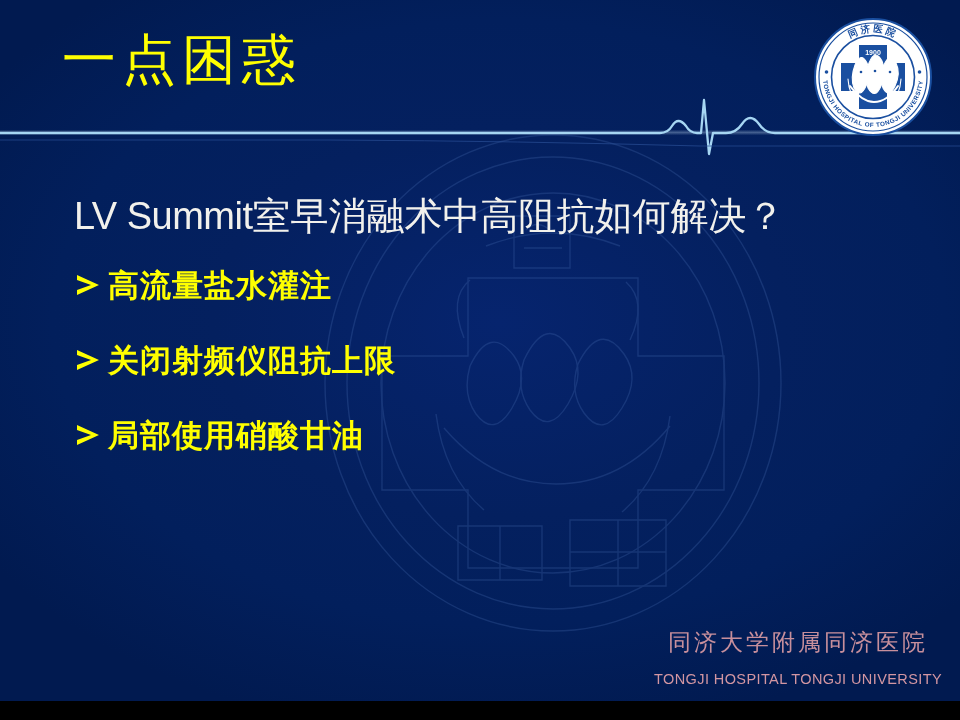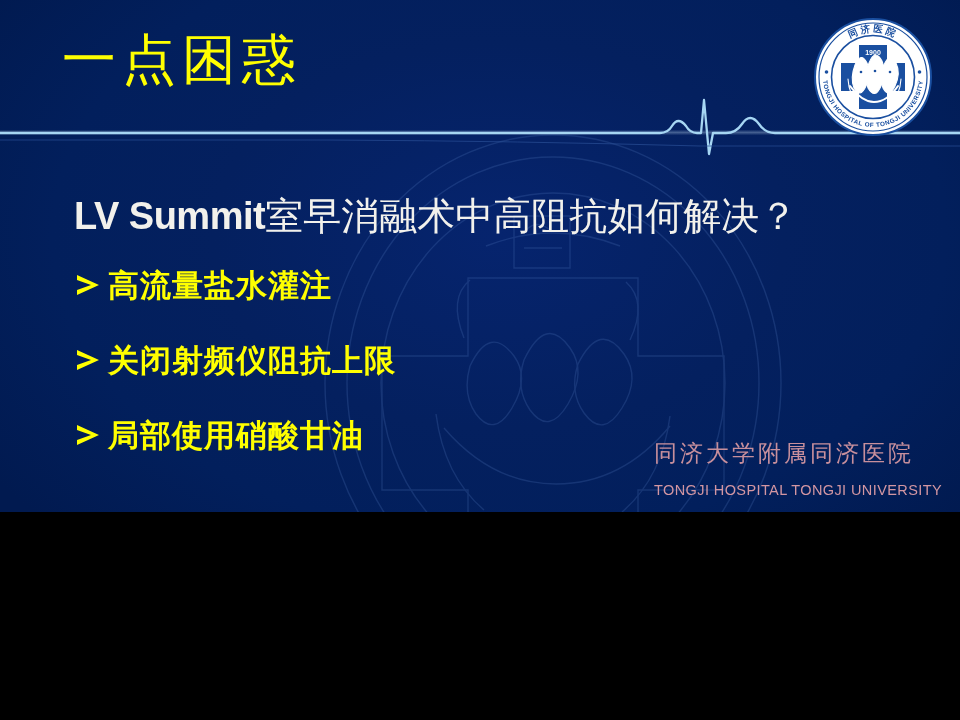--- a/index.html
+++ b/index.html
@@ -3,21 +3,21 @@
 <meta charset="utf-8">
 <style>
   html, body {
     margin: 0;
     padding: 0;
     background: #000;
   }
   #slide {
     position: relative;
     width: 960px;
-    height: 512px;
+    height: 701px;
     overflow: hidden;
     background:
       radial-gradient(ellipse 620px 420px at 52% 46%, #06246e 0%, #04205f 46%, #021f5c 72%, #011a50 100%);
     font-family: "Liberation Sans", sans-serif;
     -webkit-font-smoothing: antialiased;
   }
 
   
   #watermark {
     position: absolute;
@@ -68,21 +68,21 @@
     width: 836px;
   }
   .headline {
     color: #f2f1ec;
     font-size: 38px;
     line-height: 1.62;
     letter-spacing: 0px;
     font-weight: 400;
   }
   .headline .en {
-    font-weight: bold;
+    font-weight: normal;
     letter-spacing: -0.5px;
   }
 
   .bullets {
     margin-top: 22px;
   }
   .bullet {
     display: flex;
     align-items: center;
     color: #ffff00;
@@ -102,21 +102,21 @@
   }
   .bullet .btext {
     white-space: nowrap;
   }
 
   
   #footer {
     position: absolute;
     right: 18px;
     bottom: 14px;
-    text-align: left;
+    text-align: center;
     color: #c9909c;
   }
   #footer .cn {
     font-size: 23px;
     letter-spacing: 3px;
     line-height: 1.12;
     color: #c78f9c;
   }
   #footer .en {
     font-size: 14.5px;

